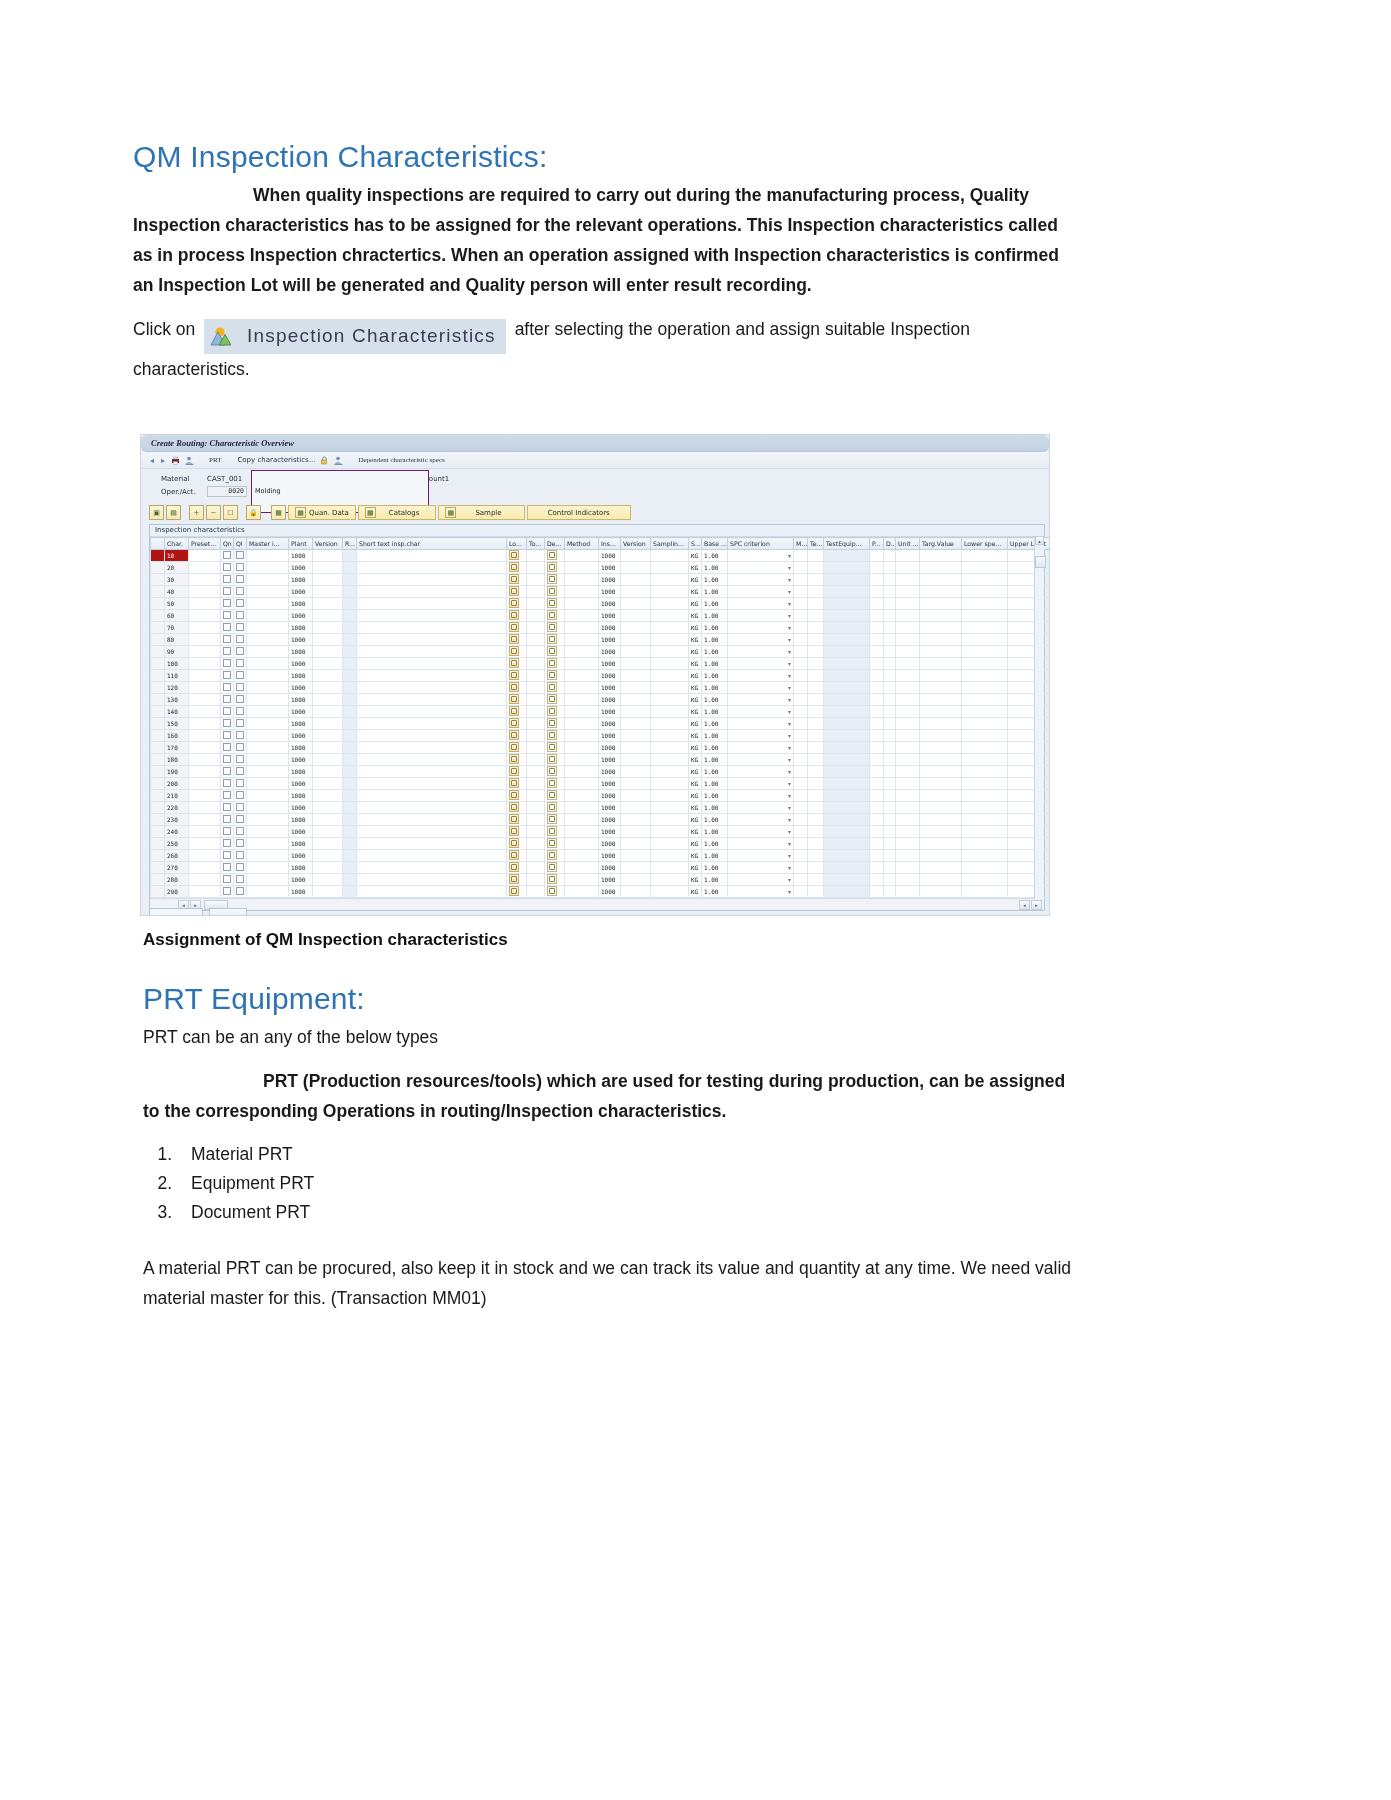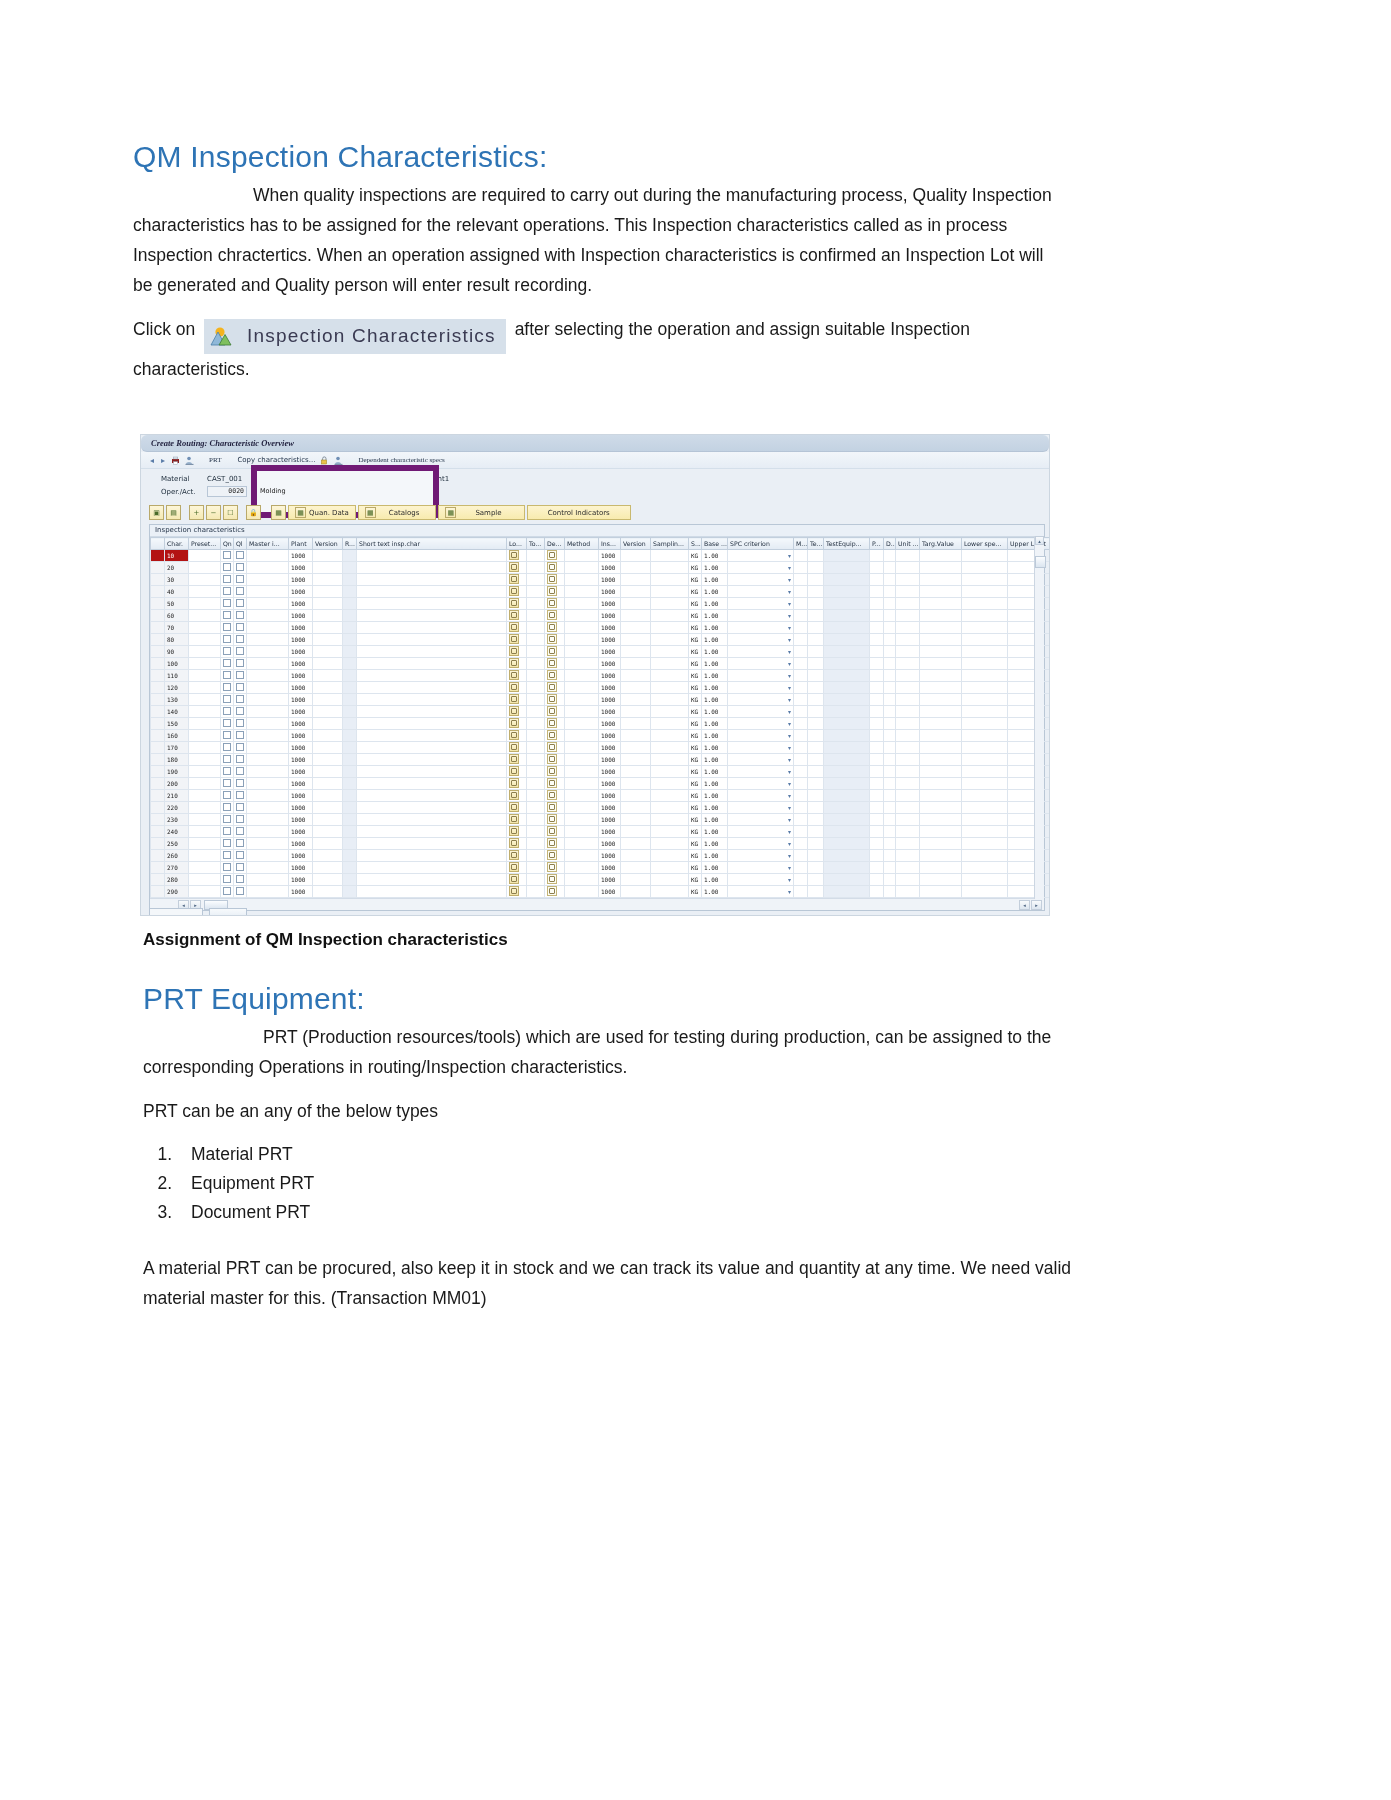--- a/index.html
+++ b/index.html
@@ -36,21 +36,21 @@
     letter-spacing: 0.2px;
   }
   p.body-text {
     font-family: "Liberation Sans", sans-serif;
     font-size: 17.5px;
     line-height: 30px;
     color: #1a1a1a;
     margin: 0 0 14px 0;
     text-align: left;
   }
-  .indent-first { text-indent: 120px; }
+  .indent-first { text-indent: 120px; font-weight: bold; }
   .click-line {
     font-family: "Liberation Sans", sans-serif;
     font-size: 17.5px;
     line-height: 30px;
     color: #1a1a1a;
     margin: 0;
   }
   .insp-btn {
     display: inline-block;
     background: #d6e0ea;
@@ -125,21 +125,21 @@
     color: #1c2b3a;
   }
   .fld-row { display:flex; align-items:center; height:11px; margin-bottom:2px; }
   .fld-lab { width: 46px; margin-left: 12px; }
   .fld-ro {
     background:#eef2f7; border:1px solid #b8c6d6; height:9px; line-height:9px;
     padding:0 2px; font-family:"DejaVu Sans Mono", monospace; font-size:6.5px;
     color:#2a2a2a; min-width: 34px; text-align:right; margin-right:4px;
   }
   .fld-in {
-    background:#f4f7fa; border:6px solid #701a75; height:9px; line-height:9px;
+    background:#f4f7fa; border:1px solid #701a75; height:9px; line-height:9px;
     padding:16px 3px; font-size:6.5px; width: 170px; color:#202020;
   }
 
   .sap-btnbar {
     display:flex; align-items:center; gap:2px; padding:4px 0 3px 8px;
   }
   .sq-btn {
     width:13px; height:13px; border:1px solid #b9a96a;
     background: linear-gradient(180deg,#fdf6d8 0%, #f5e9b4 100%);
     display:flex; align-items:center; justify-content:center;
@@ -1428,22 +1428,22 @@
     <div class="bottom-stub">
       <div class="bs-field"></div>
       <div class="bs-btn"></div>
     </div>
   </div>
 
   <div class="caption-bold">Assignment of QM Inspection characteristics</div>
 
   <div class="sec2">
     <h1 class="doc-h">PRT Equipment:</h1>
+    <p class="body-text">PRT can be an any of the below types</p>
     <p class="body-text indent-first">PRT (Production resources/tools) which are used for testing during production, can be assigned to the corresponding Operations in routing/Inspection characteristics.</p>
-    <p class="body-text">PRT can be an any of the below types</p>
     <ol class="prt-list">
       <li>Material PRT</li>
       <li>Equipment PRT</li>
       <li>Document PRT</li>
     </ol>
     <p class="body-text">A material PRT can be procured, also keep it in stock and we can track its value and quantity at any time. We need valid material master for this. (Transaction MM01)</p>
   </div>
 
 </div>
 

